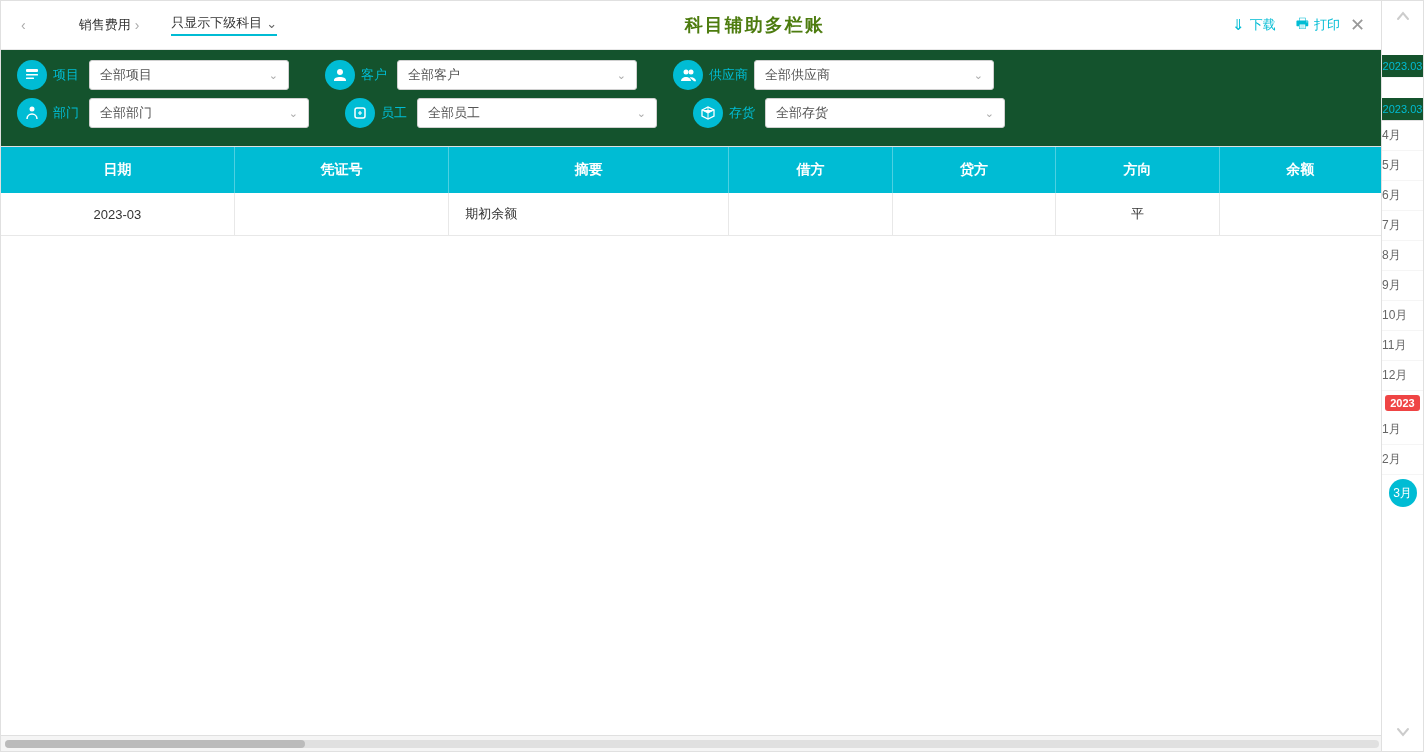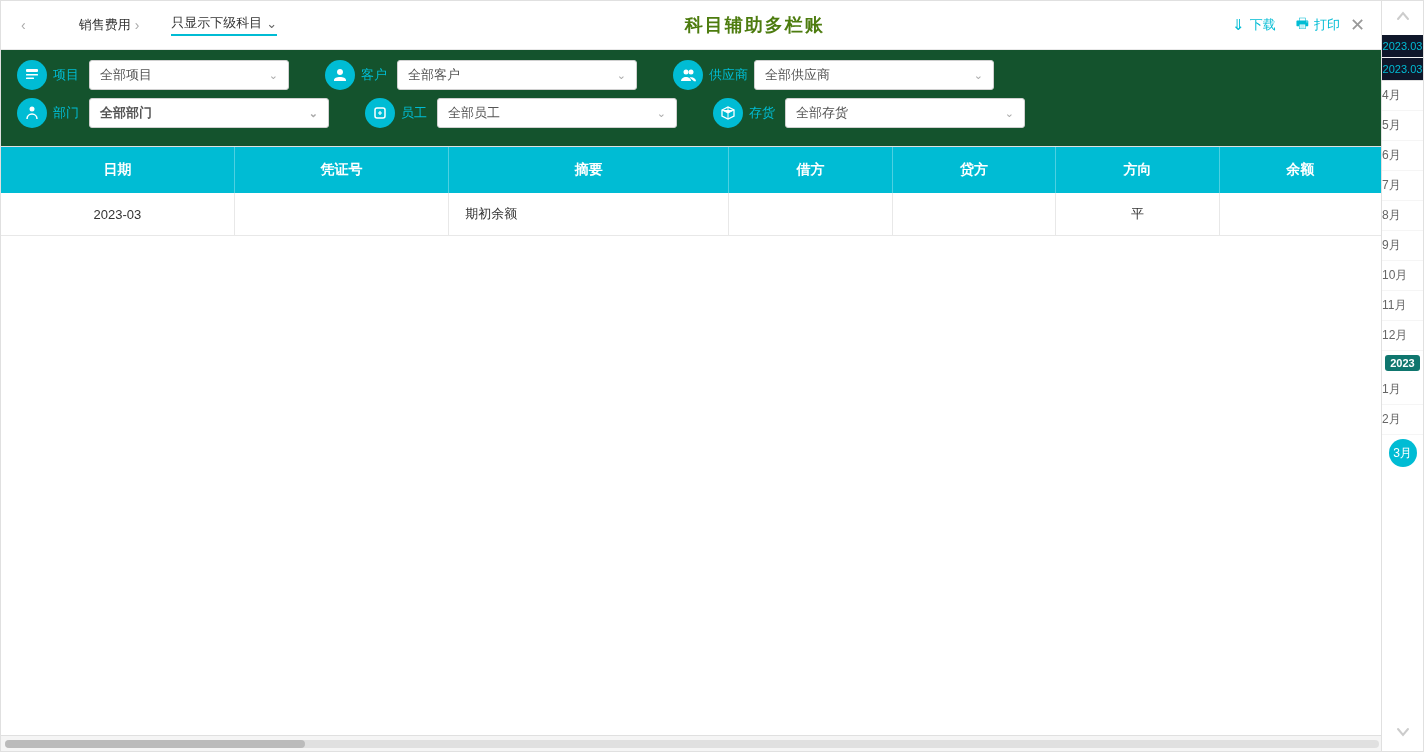--- a/index.html
+++ b/index.html
@@ -42,25 +42,25 @@
     
     
     .scrollbar-container { height: 16px; background: #f5f5f5; border-top: 1px solid #e0e0e0; overflow: hidden; display: flex; align-items: center; padding: 0 4px; position: absolute; bottom: 0; left: 0; right: 40px; }
     .scrollbar-track { width: 100%; height: 8px; background: #e0e0e0; border-radius: 4px; }
     .scrollbar-thumb { width: 300px; height: 8px; background: #bbb; border-radius: 4px; }
     
     
     .right-sidebar { position: absolute; right: 0; top: 0; bottom: 0; width: 42px; background: #fff; border-left: 1px solid #e0e0e0; display: flex; flex-direction: column; align-items: center; padding: 0; }
     .sidebar-nav { width: 100%; text-align: center; padding: 8px 0; cursor: pointer; color: #ccc; font-size: 16px; }
     .sidebar-period { width: 100%; padding: 6px 0; font-size: 12px; color: #666; text-align: left; border-bottom: 1px solid #f5f5f5; cursor: pointer; }
-    .sidebar-period.highlighted { background: #0f172a; color: #00bcd4; }
+    .sidebar-period.highlighted { background: #14532d; color: #00bcd4; margin-top: 20px; }
     
     .main-content { position: absolute; top: 0; left: 0; right: 42px; bottom: 16px; overflow: hidden; }
 
-    .year-badge { background: #0f766e; color: #fff; border-radius: 3px; font-size: 11px; font-weight: bold; padding: 2px 5px; display: inline-block; }
+    .year-badge { background: #ef4444; color: #fff; border-radius: 3px; font-size: 11px; font-weight: bold; padding: 2px 5px; display: inline-block; }
     .month-circle { background: #00bcd4; color: #fff; border-radius: 50%; width: 28px; height: 28px; display: flex; align-items: center; justify-content: center; font-size: 12px; margin: 0 auto; }
   </style>
 </head>
 <body>
 
 <div class="container">
 
   <div class="main-content">
 
     <div class="header">
@@ -140,21 +140,21 @@
       <div class="filter-row">
 
         <div class="filter-item">
           <div class="filter-icon" style="background:#00bcd4;">
             <svg width="16" height="16" viewBox="0 0 16 16" fill="white">
                 <circle cx="8" cy="4" r="2.5"></circle>
                 <path d="M3 14c0-2.8 2.2-5 5-5s5 2.2 5 5" fill="none" stroke="white" stroke-width="1.5"></path>
               </svg>
           </div>
           <span class="filter-label">部门</span>
-          <div class="filter-select" style="width:240px;font-weight:bold;">
+          <div class="filter-select" style="width:220px;">
             <span>全部部门</span>
             <span class="arrow">⌄</span>
           </div>
         </div>
 
         <div class="filter-item" style="margin-left:24px;">
           <div class="filter-icon" style="background:#00bcd4;">
             <svg width="16" height="16" viewBox="0 0 16 16" fill="white">
                 <rect x="3" y="3" width="10" height="10" rx="2" fill="none" stroke="white" stroke-width="1.5"></rect>
                 <path d="M6 8h4M8 6v4" stroke="white" stroke-width="1.2"></path>

